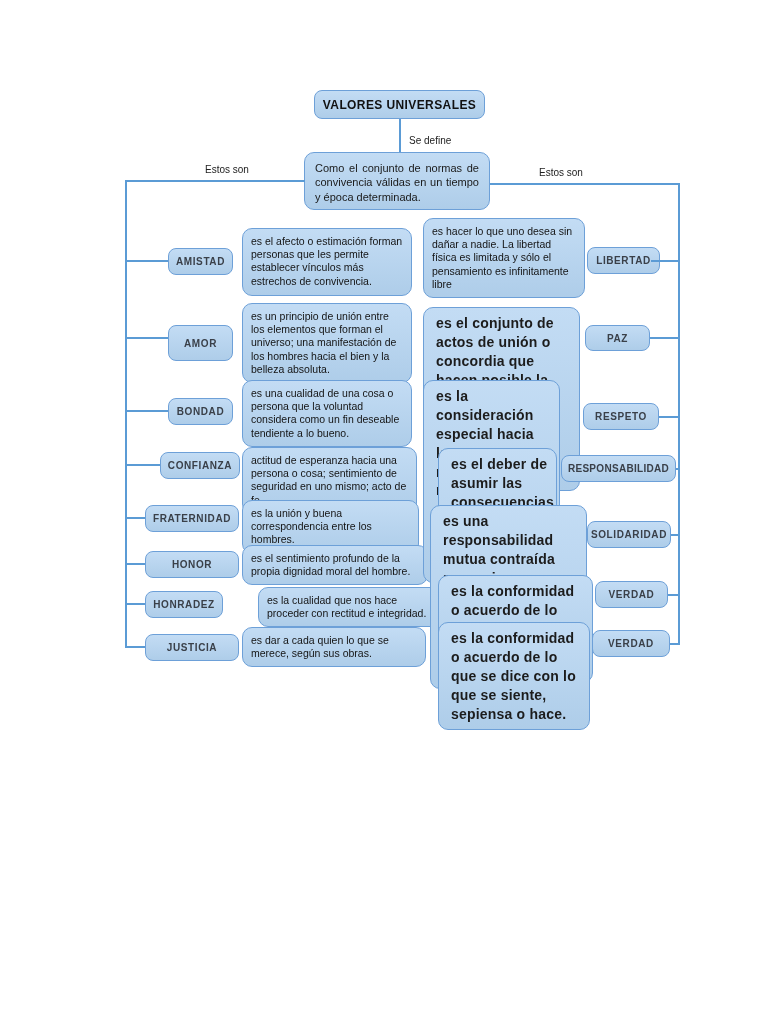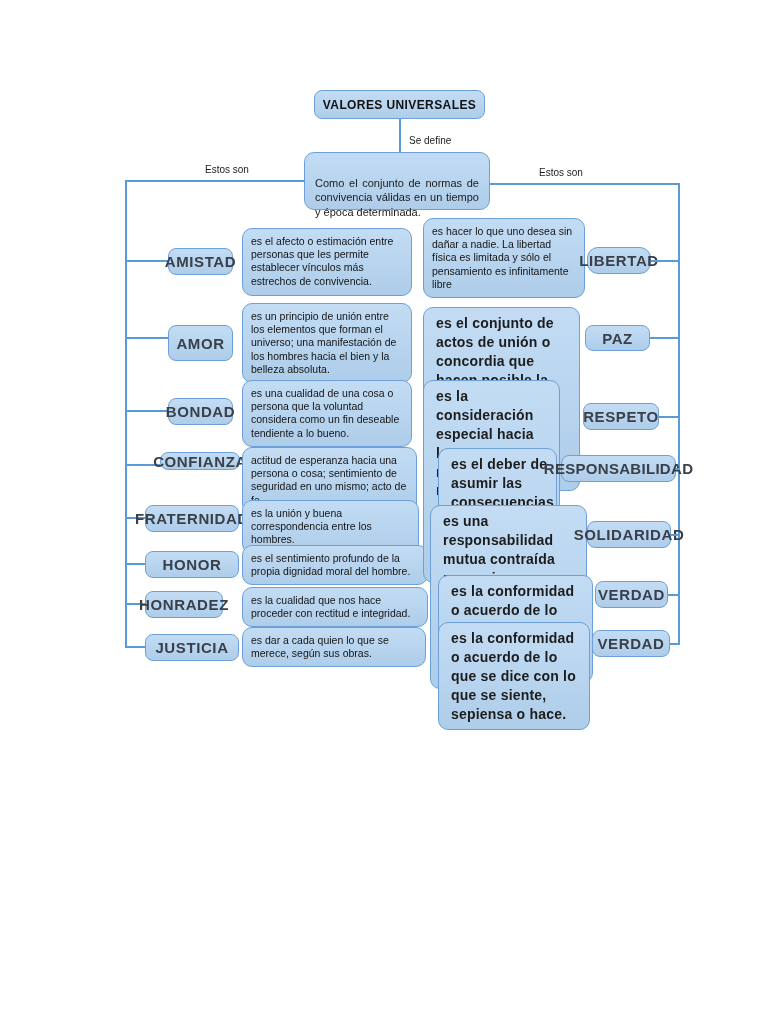--- a/index.html
+++ b/index.html
@@ -3,24 +3,24 @@
 <meta charset="utf-8">
 <style>
   html,body{margin:0;padding:0;background:#ffffff;}
   .page{position:relative;width:768px;height:1024px;background:#ffffff;overflow:hidden;
         font-family:"Liberation Sans", sans-serif;margin-left:20px;}
   .line{position:absolute;background:#5b9bd5;}
   .box{position:absolute;box-sizing:border-box;border:1.5px solid #6da0d8;
        background:linear-gradient(180deg,#c3dcf4 0%,#aecde9 100%);}
   .titlebox{border-radius:8px;display:flex;align-items:center;justify-content:center;
        font-size:12px;font-weight:bold;color:#111;letter-spacing:.4px;}
-  .centralbox{border-radius:10px;padding:23px 10px;font-size:11px;color:#1a1a1a;
+  .centralbox{border-radius:10px;padding:8px 10px;font-size:11px;color:#1a1a1a;
        text-align:justify;line-height:1.3;}
   .labelbox{border-radius:8px;display:flex;align-items:center;justify-content:center;
-       font-size:15px;font-weight:bold;color:#3a4049;letter-spacing:.6px;white-space:nowrap;}
+       font-size:10px;font-weight:bold;color:#3a4049;letter-spacing:.6px;white-space:nowrap;}
   .defbox{border-radius:10px;padding:6px 8px;font-size:10.5px;color:#141414;line-height:1.26;}
   .defbox.dense{font-size:14px;font-weight:600;letter-spacing:.2px;color:#1c1c1c;line-height:1.35;padding-left:12px;}
   .floatlabel{position:absolute;font-size:10px;color:#222;}
 </style>
 </head>
 <body>
 
 <div class="page">
 
   <div class="box titlebox" style="left:294px;top:90px;width:171px;height:29px;">VALORES UNIVERSALES</div>
@@ -34,52 +34,52 @@
   <div class="floatlabel" style="left:519px;top:167px;">Estos son</div>
 
   <div class="line" style="left:105px;top:180px;width:180px;height:2px;"></div>
   <div class="line" style="left:105px;top:180px;width:2px;height:468px;"></div>
 
   <div class="line" style="left:470px;top:183px;width:190px;height:2px;"></div>
   <div class="line" style="left:658px;top:183px;width:2px;height:461px;"></div>
 
   <div class="line" style="left:105px;top:260px;width:43px;height:2px;"></div>
   <div class="box labelbox" style="left:148px;top:248px;width:65px;height:27px;">AMISTAD</div>
-  <div class="box defbox" style="left:222px;top:228px;width:170px;min-height:68px;">es el afecto o estimación entre personas que les permite establecer vínculos más estrechos de convivencia.</div>
+  <div class="box defbox" style="left:222px;top:228px;width:170px;min-height:68px;">es el afecto o estimación forman personas que les permite establecer vínculos más estrechos de convivencia.</div>
 
   <div class="line" style="left:105px;top:337px;width:43px;height:2px;"></div>
   <div class="box labelbox" style="left:148px;top:325px;width:65px;height:36px;">AMOR</div>
   <div class="box defbox" style="left:222px;top:303px;width:170px;min-height:75px;">es un principio de unión entre los elementos que forman el universo; una manifestación de los hombres hacia el bien y la belleza absoluta.</div>
 
   <div class="line" style="left:105px;top:410px;width:43px;height:2px;"></div>
   <div class="box labelbox" style="left:148px;top:398px;width:65px;height:27px;">BONDAD</div>
   <div class="box defbox" style="left:222px;top:380px;width:170px;min-height:62px;">es una cualidad de una cosa o persona que la voluntad considera como un fin deseable tendiente a lo bueno.</div>
 
   <div class="line" style="left:105px;top:464px;width:35px;height:2px;"></div>
-  <div class="box labelbox" style="left:140px;top:452px;width:80px;height:18px;">CONFIANZA</div>
+  <div class="box labelbox" style="left:140px;top:452px;width:80px;height:27px;">CONFIANZA</div>
   <div class="box defbox" style="left:222px;top:447px;width:175px;min-height:46px;">actitud de esperanza hacia una persona o cosa; sentimiento de seguridad en uno mismo; acto de fe.</div>
 
   <div class="line" style="left:105px;top:517px;width:20px;height:2px;"></div>
   <div class="box labelbox" style="left:125px;top:505px;width:94px;height:27px;">FRATERNIDAD</div>
   <div class="box defbox" style="left:222px;top:500px;width:177px;min-height:38px;">es la unión y buena correspondencia entre los hombres.</div>
 
   <div class="line" style="left:105px;top:563px;width:20px;height:2px;"></div>
   <div class="box labelbox" style="left:125px;top:551px;width:94px;height:27px;">HONOR</div>
   <div class="box defbox" style="left:222px;top:545px;width:186px;min-height:38px;">es el sentimiento profundo de la propia dignidad moral del hombre.</div>
 
   <div class="line" style="left:105px;top:603px;width:20px;height:2px;"></div>
   <div class="box labelbox" style="left:125px;top:591px;width:78px;height:27px;">HONRADEZ</div>
-  <div class="box defbox" style="left:222px;top:587px;width:186px;min-height:38px;">es la cualidad que nos hace proceder con rectitud e integridad.</div>
+  <div class="box defbox" style="left:238px;top:587px;width:186px;min-height:38px;">es la cualidad que nos hace proceder con rectitud e integridad.</div>
 
   <div class="line" style="left:105px;top:646px;width:20px;height:2px;"></div>
   <div class="box labelbox" style="left:125px;top:634px;width:94px;height:27px;">JUSTICIA</div>
   <div class="box defbox" style="left:222px;top:627px;width:184px;min-height:39px;">es dar a cada quien lo que se merece, según sus obras.</div>
 
   <div class="box defbox" style="left:403px;top:218px;width:162px;min-height:80px;">es hacer lo que uno desea sin dañar a nadie. La libertad física es limitada y sólo el pensamiento es infinitamente libre</div>
-  <div class="box labelbox" style="left:567px;top:247px;width:64px;height:27px;border-radius:11px;">LIBERTAD</div>
+  <div class="box labelbox" style="left:567px;top:247px;width:73px;height:27px;">LIBERTAD</div>
   <div class="line" style="left:631px;top:260px;width:29px;height:2px;"></div>
 
   <div class="box defbox dense" style="left:403px;top:307px;width:157px;min-height:64px;">es el conjunto de actos de unión o concordia que hacen posible la convivencia armoniosa entre los miembros de una sociedad o familia.</div>
   <div class="box labelbox" style="left:565px;top:325px;width:65px;height:26px;">PAZ</div>
   <div class="line" style="left:630px;top:337px;width:30px;height:2px;"></div>
 
   <div class="box defbox dense" style="left:403px;top:380px;width:137px;min-height:59px;">es la consideración especial hacia las personas en razón de reconocer sus cualidades, méritos, situación o valor particulares</div>
   <div class="box labelbox" style="left:563px;top:403px;width:76px;height:27px;">RESPETO</div>
   <div class="line" style="left:639px;top:416px;width:21px;height:2px;"></div>
 

